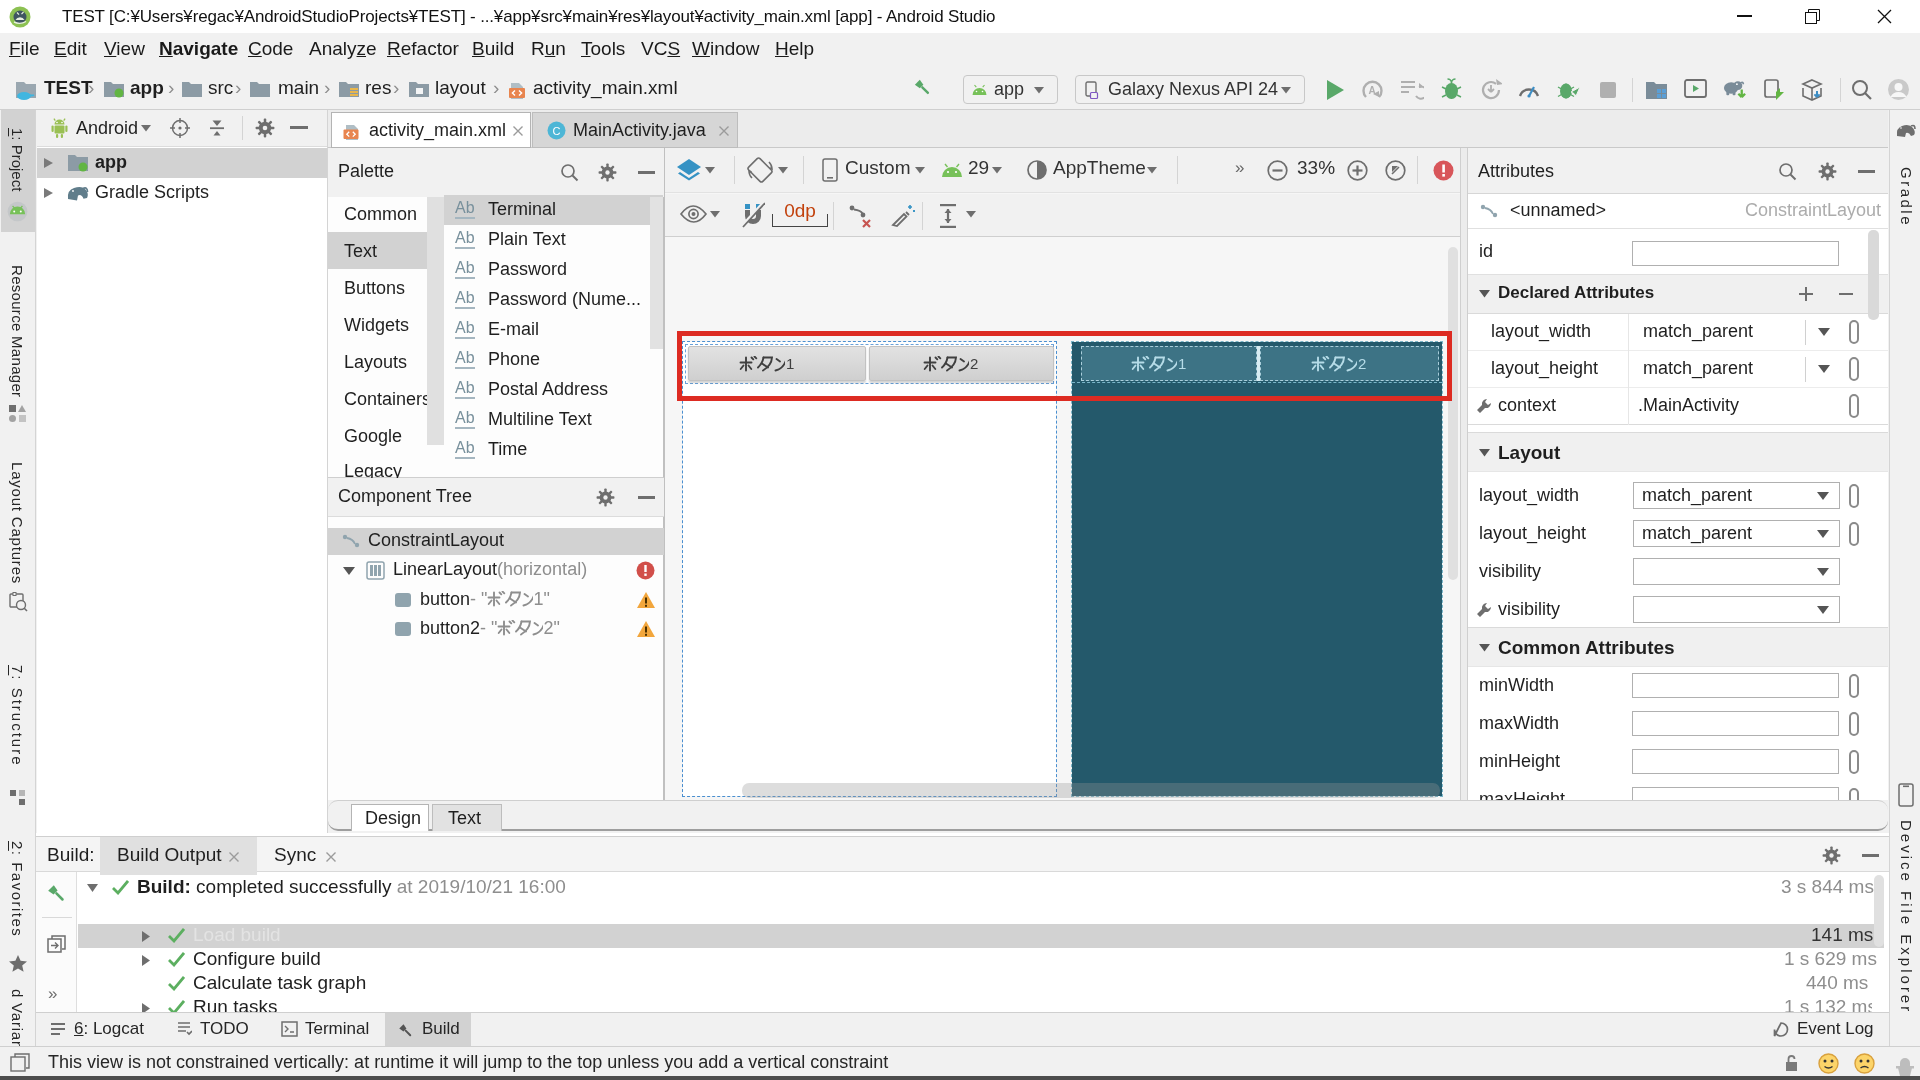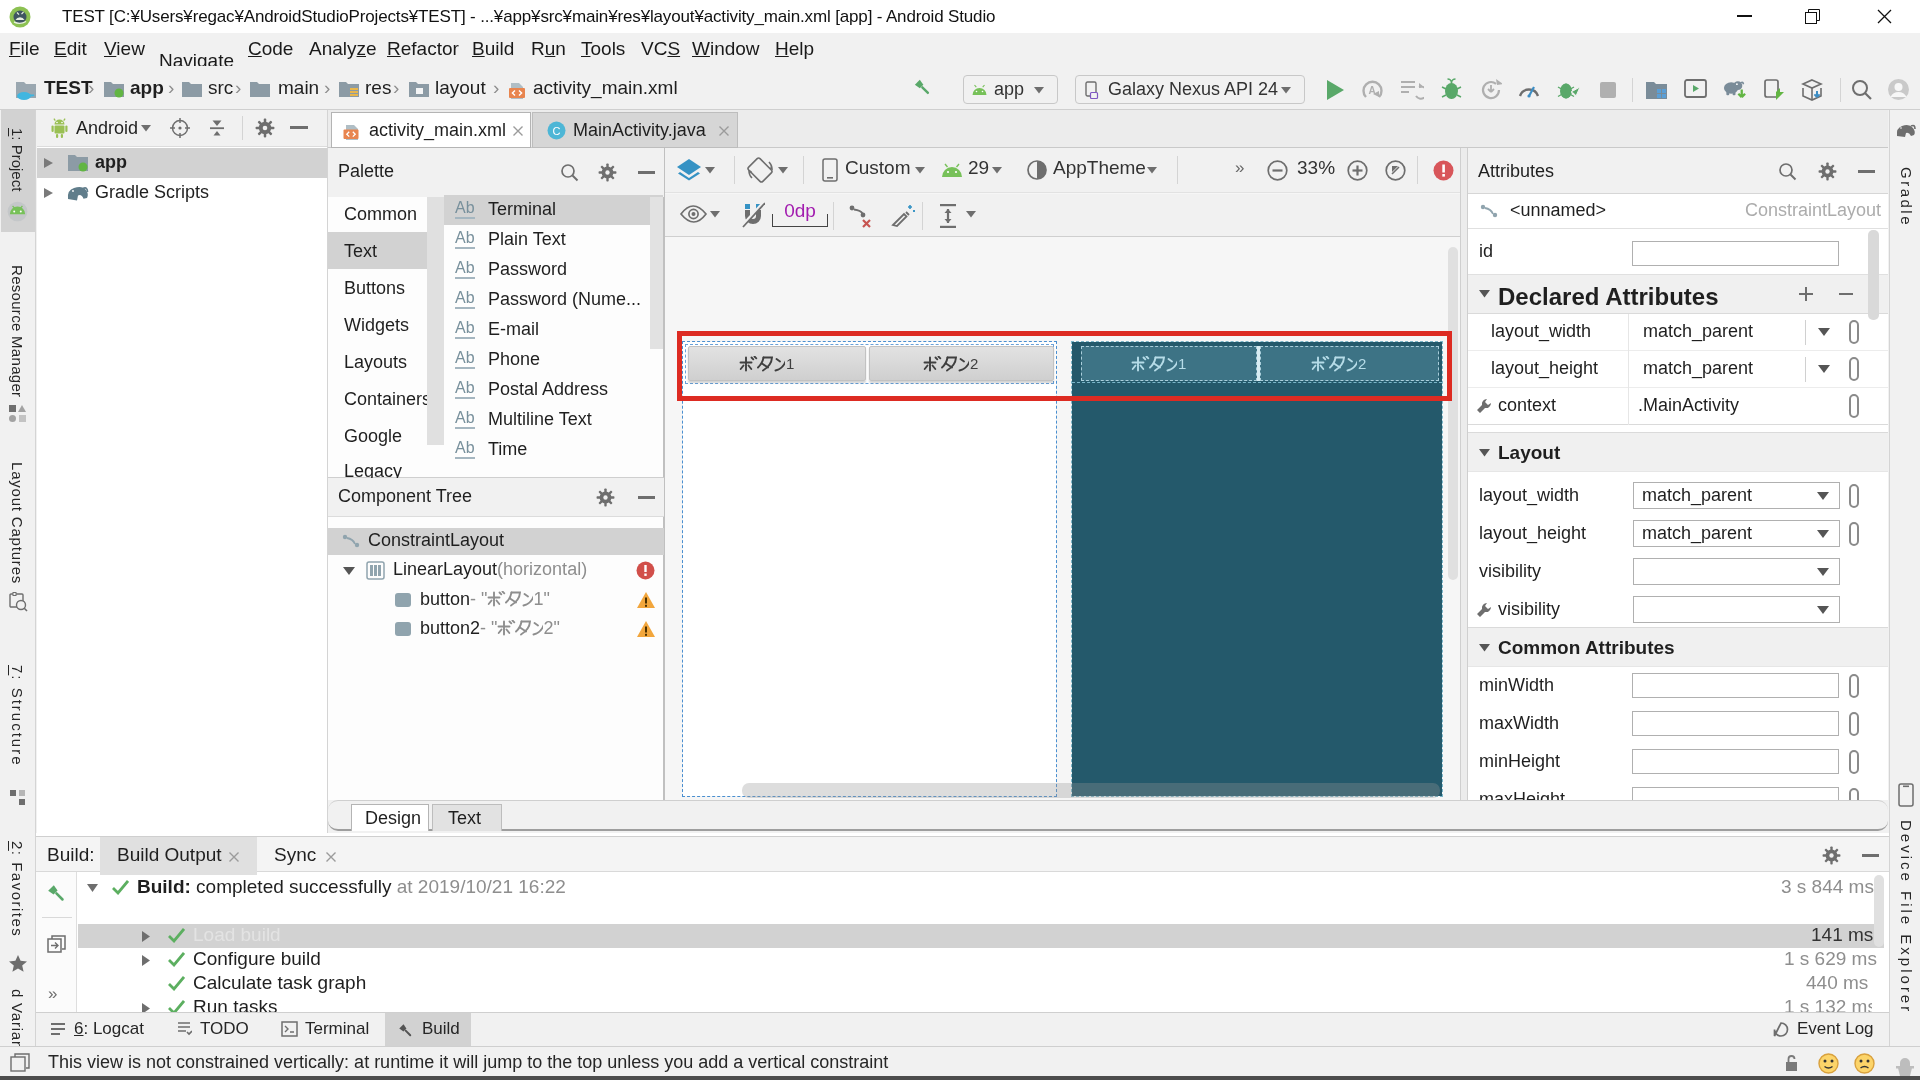--- a/index.html
+++ b/index.html
@@ -34,21 +34,21 @@
     </svg>
   <svg class="ic" style="left:1877px;top:9px;" width="15" height="15" viewBox="0 0 15 15">
       <path d="M1 1 L14 14 M14 1 L1 14" stroke="#111" stroke-width="1.3"></path>
     </svg>
 </div>
 
 <div class="ab" style="left:0;top:33px;width:1920px;height:33px;background:#f1f1f1;font-size:19px;color:#1a1a1a;">
   <div class="ab" style="left:9px;top:5px;"><span class="u">F</span>ile</div>
   <div class="ab" style="left:54px;top:5px;"><span class="u">E</span>dit</div>
   <div class="ab" style="left:104px;top:5px;"><span class="u">V</span>iew</div>
-  <div class="ab" style="left:159px;top:17px;"><span class="u">N</span>avigate</div>
+  <div class="ab" style="left:159px;top:5px;font-weight:bold;"><span class="u">N</span>avigate</div>
   <div class="ab" style="left:248px;top:5px;"><span class="u">C</span>ode</div>
   <div class="ab" style="left:309px;top:5px;">Analy<span class="u">z</span>e</div>
   <div class="ab" style="left:387px;top:5px;"><span class="u">R</span>efactor</div>
   <div class="ab" style="left:472px;top:5px;"><span class="u">B</span>uild</div>
   <div class="ab" style="left:531px;top:5px;">R<span class="u">u</span>n</div>
   <div class="ab" style="left:581px;top:5px;"><span class="u">T</span>ools</div>
   <div class="ab" style="left:641px;top:5px;">VC<span class="u">S</span></div>
   <div class="ab" style="left:692px;top:5px;"><span class="u">W</span>indow</div>
   <div class="ab" style="left:775px;top:5px;"><span class="u">H</span>elp</div>
 </div>
@@ -527,21 +527,21 @@
     <svg class="ic" style="left:45px;top:17px;" width="10" height="7" viewBox="0 0 10 7">
         <path d="M0 0 h10 l-5 6.5 z" fill="#6e6e6e"></path>
       </svg>
     <svg class="ic" style="left:76px;top:8px;" width="24" height="26" viewBox="0 0 24 26">
         <path d="M4 8 v6 a8 8 0 0 0 16 0 v-6 h-5 v6 a3 3 0 0 1 -6 0 v-6 z" fill="#6e6e6e"></path>
         <rect x="4" y="2" width="5" height="5" fill="#3592c4"></rect>
         <rect x="15" y="2" width="5" height="5" fill="#3592c4"></rect>
         <path d="M1 24 L23 0" stroke="#f1f1f1" stroke-width="3"></path>
         <path d="M2 25 L24 1" stroke="#6e6e6e" stroke-width="1.8"></path>
       </svg>
-    <div class="ab" style="left:107px;top:6px;font-size:19px;color:#a21caf;width:56px;text-align:center;">0dp</div>
+    <div class="ab" style="left:107px;top:6px;font-size:19px;color:#c2410c;width:56px;text-align:center;">0dp</div>
     <div class="ab" style="left:107px;top:20px;width:56px;height:13px;border-left:1.5px solid #444;border-right:1.5px solid #444;border-bottom:1.5px solid #444;"></div>
     <div class="ab" style="left:168px;top:8px;width:1px;height:28px;background:#d4d4d4;"></div>
     <svg class="ic" style="left:183px;top:10px;" width="24" height="24" viewBox="0 0 24 24">
         <circle cx="4" cy="4" r="2.4" fill="#6e6e6e"></circle>
         <circle cx="15" cy="11" r="2.4" fill="#6e6e6e"></circle>
         <path d="M6 5.5 q7 1 8.5 4" fill="none" stroke="#6e6e6e" stroke-width="1.8"></path>
         <path d="M15 16 l7 7 M22 16 l-7 7" stroke="#c75450" stroke-width="2.2"></path>
       </svg>
     <svg class="ic" style="left:225px;top:9px;" width="25" height="25" viewBox="0 0 25 25">
         <path d="M3 22 L14 11 l2.5 2.5 L7 23 z M16 9 l3 3" stroke="#6e6e6e" stroke-width="1.8" fill="none"></path>
@@ -634,21 +634,21 @@
     <div class="ab" style="left:277px;top:6px;font-size:18px;color:#acacac;">ConstraintLayout</div>
   </div>
   <div class="ab" style="left:0;top:81px;width:420px;height:46px;border-bottom:1px solid #e0e0e0;">
     <div class="ab" style="left:11px;top:12px;font-size:18px;">id</div>
     <div class="ab" style="left:164px;top:12px;width:207px;height:25px;background:#fff;border:1px solid #b0b0b0;"></div>
   </div>
   <div class="ab" style="left:0;top:127px;width:420px;height:39px;background:#f0f0f0;border-bottom:1px solid #dadada;">
     <svg class="ic" style="left:11px;top:15px;" width="11" height="8" viewBox="0 0 11 8">
         <path d="M0 0 h11 l-5.5 7.5 z" fill="#555"></path>
       </svg>
-    <div class="ab bold" style="left:30px;top:8px;font-size:24px;">Declared Attributes</div>
+    <div class="ab bold" style="left:30px;top:8px;font-size:17px;">Declared Attributes</div>
     <svg class="ic" style="left:330px;top:11px;" width="16" height="16" viewBox="0 0 16 16">
         <path d="M8 1 v14 M1 8 h14" stroke="#6e6e6e" stroke-width="2"></path>
       </svg>
     <svg class="ic" style="left:370px;top:11px;" width="16" height="16" viewBox="0 0 16 16">
         <path d="M1 8 h14" stroke="#6e6e6e" stroke-width="2"></path>
       </svg>
   </div>
   <div class="ab" style="left:0;top:166px;width:420px;height:37px;border-bottom:1px solid #ececec;">
     <div class="ab" style="left:160px;top:0;width:1px;height:37px;background:#e6e6e6;"></div>
     <div class="ab" style="left:23px;top:7px;font-size:18px;">layout_width</div>
@@ -798,21 +798,21 @@
   </div>
 
   <div class="ab" style="left:42px;top:43px;width:1794px;height:137px;font-size:19px;">
     <div class="ab" style="left:0;top:0;width:1794px;height:24px;">
       <svg class="ic" style="left:9px;top:8px;" width="11" height="9" viewBox="0 0 11 9">
           <path d="M0 0 h11 l-5.5 8 z" fill="#6e6e6e"></path>
         </svg>
       <svg class="ic" style="left:34px;top:4px;" width="17" height="15" viewBox="0 0 17 15">
           <path d="M1 8 l5 5 L16 1" stroke="#5caf60" stroke-width="2.8" fill="none"></path>
         </svg>
-      <div class="ab" style="left:59px;top:0;"><span class="bold">Build:</span> completed successfully <span class="grey">at 2019/10/21 16:22</span></div>
+      <div class="ab" style="left:59px;top:0;"><span class="bold">Build:</span> completed successfully <span class="grey">at 2019/10/21 16:00</span></div>
       <div class="ab grey" style="left:1703px;top:0;">3 s 844 ms</div>
     </div>
     <div class="ab" style="left:0;top:48px;width:1806px;height:24px;background:#d2d2d2;">
       <svg class="ic" style="left:64px;top:7px;" width="9" height="11" viewBox="0 0 9 11">
           <path d="M0 0 l8 5.5 -8 5.5 z" fill="#6e6e6e"></path>
         </svg>
       <svg class="ic" style="left:90px;top:4px;" width="17" height="15" viewBox="0 0 17 15">
           <path d="M1 8 l5 5 L16 1" stroke="#5caf60" stroke-width="2.8" fill="none"></path>
         </svg>
       <div class="ab" style="left:115px;top:0;color:#e3e3e3;">Load build</div>

